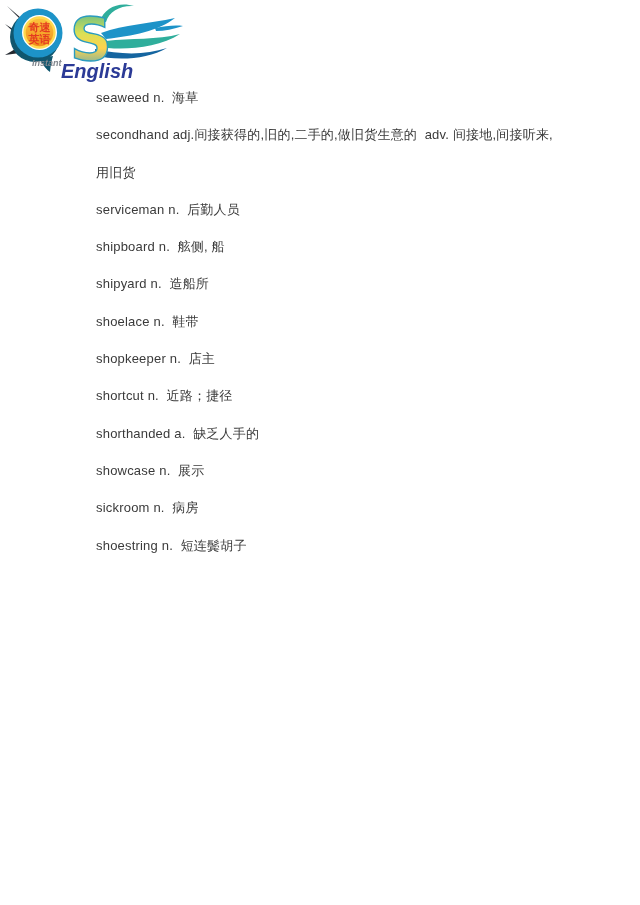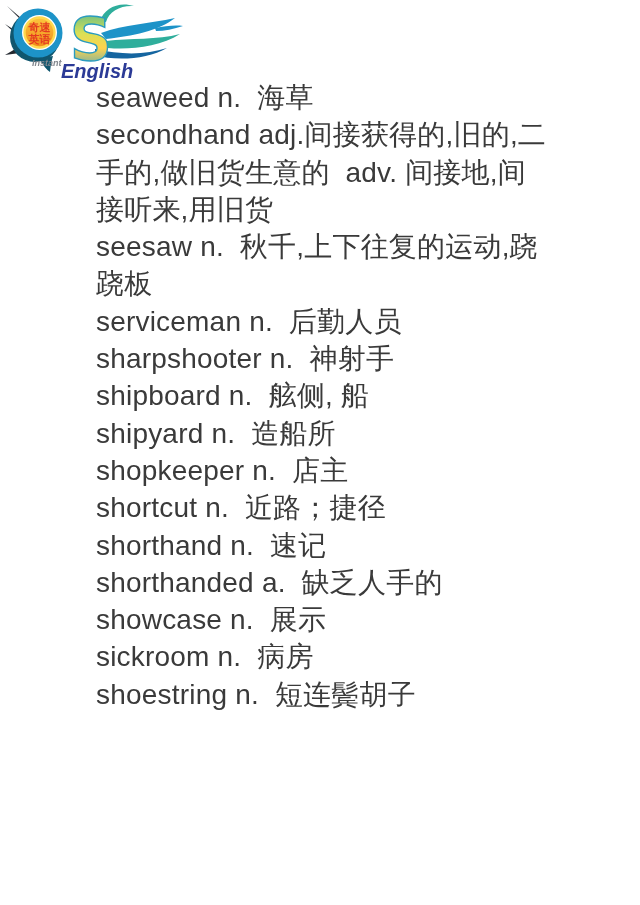--- a/index.html
+++ b/index.html
@@ -19,21 +19,21 @@
     height: 82px;
   }
   .logo-wrap svg { display: block; width: 100%; height: 100%; }
   .vocab-list {
     position: absolute;
     top: 79px;
     left: 96px;
     width: 458px;
   }
   .entry {
-    font-size: 28px;
+    font-size: 13px;
     line-height: 37.3px;
     color: #3a3a3a;
     white-space: pre-wrap;
     letter-spacing: 0.2px;
   }
   .entry .word, .entry .pos, .entry .def { font-weight: 400; }
 </style>
 </head>
 <body>
 
@@ -83,39 +83,37 @@
     <text x="27" y="64" font-size="9" font-style="italic" font-weight="bold" fill="#82878e" font-family="'Liberation Sans', sans-serif">Instant</text>
     <text x="56" y="76" font-size="20" font-style="italic" font-weight="bold" fill="#2b3a96" font-family="'Liberation Sans', sans-serif">English</text>
   </svg>
 </div>
 
 <div class="vocab-list" id="vocab-list">
   <div class="entry"><span class="word">seaweed </span><span class="pos">n.</span><span class="def">  海草</span></div>
 
   <div class="entry"><span class="word">secondhand </span><span class="pos">adj.</span><span class="def">间接获得的,旧的,二手的,做旧货生意的  adv. 间接地,间接听来,用旧货</span></div>
 
-  <div class="entry"><span class="word">seesaw </span><span class="pos">n.</span><span class="def">  秋千,上下往复的运动,跷跷板</span></div>
 
   <div class="entry"><span class="word">serviceman </span><span class="pos">n.</span><span class="def">  后勤人员</span></div>
 
-  <div class="entry"><span class="word">sharpshooter </span><span class="pos">n.</span><span class="def">  神射手</span></div>
 
   <div class="entry"><span class="word">shipboard </span><span class="pos">n.</span><span class="def">  舷侧, 船</span></div>
 
   <div class="entry"><span class="word">shipyard </span><span class="pos">n.</span><span class="def">  造船所</span></div>
 
+  <div class="entry"><span class="word">shoelace </span><span class="pos">n.</span><span class="def">  鞋带</span></div>
 
 
 
   <div class="entry"><span class="word">shopkeeper </span><span class="pos">n.</span><span class="def">  店主</span></div>
 
 
   <div class="entry"><span class="word">shortcut </span><span class="pos">n.</span><span class="def">  近路；捷径</span></div>
 
-  <div class="entry"><span class="word">shorthand </span><span class="pos">n.</span><span class="def">  速记</span></div>
 
   <div class="entry"><span class="word">shorthanded </span><span class="pos">a.</span><span class="def">  缺乏人手的</span></div>
 
 
   <div class="entry"><span class="word">showcase </span><span class="pos">n.</span><span class="def">  展示</span></div>
 
   <div class="entry"><span class="word">sickroom </span><span class="pos">n.</span><span class="def">  病房</span></div>
 
   <div class="entry"><span class="word">shoestring </span><span class="pos">n.</span><span class="def">  短连鬓胡子</span></div>
 </div>

